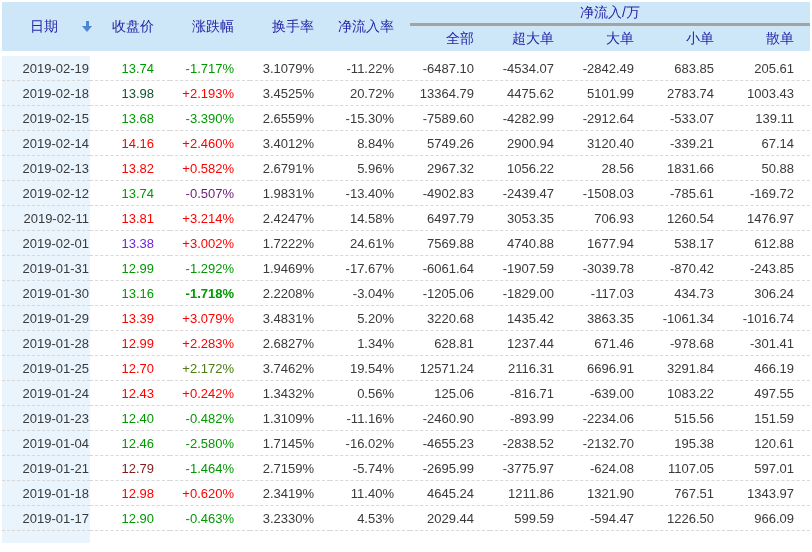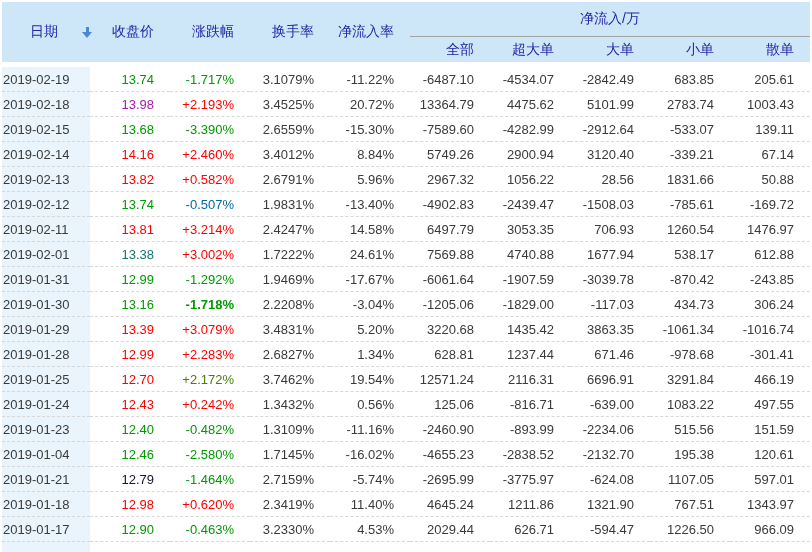--- a/index.html
+++ b/index.html
@@ -16,21 +16,21 @@
     font-family:"Liberation Sans","DejaVu Sans",sans-serif;
   }
   .wrap{ padding:2px 2px 0 2px; }
   table{ width:808px; table-layout:fixed; border-collapse:separate; border-spacing:0; }
   col{ width:80px; }
   col.c-date{ width:88px; }
   thead th{
     background:var(--hbg); color:var(--htext);
     font-weight:normal; font-size:14px; padding:0; vertical-align:middle;
   }
-  .h1 .group{ height:35px; text-align:center; border-bottom:1px solid #a3a3a3; }
+  .h1 .group{ height:24px; text-align:center; border-bottom:3px solid #a3a3a3; }
   .h2 th{ height:25px; }
   th.num{ text-align:right; padding-right:16px; }
   .th-date{ text-align:center; padding-left:28px; white-space:nowrap; }
   .gap th{ background:#ffffff; height:5px; }
   .sort-arrow{
     display:inline-block; width:11px; height:13px; margin-left:24px;
     position:relative; vertical-align:middle; cursor:pointer;
   }
   .sort-arrow::before{
     content:""; position:absolute; left:4px; top:1px; width:3px; height:6px; background:#4b87d6;
@@ -38,21 +38,21 @@
   .sort-arrow::after{
     content:""; position:absolute; left:0; top:6px; width:0; height:0;
     border-left:5.5px solid transparent; border-right:5.5px solid transparent;
     border-top:6px solid #4b87d6;
   }
   tbody td{
     height:25px; font-size:13px; color:#3a3a3a; background:#ffffff;
     border-bottom:1px dashed #d8d8d8; white-space:nowrap;
   }
   tbody td.num{ text-align:right; padding-right:16px; }
-  tbody td.c-date{ background:var(--datebg); text-align:left; }
+  tbody td.c-date{ background:var(--datebg); text-align:right; }
   tbody tr.filler td{ border-bottom:none; height:12px; }
 </style>
 </head>
 <body>
 
 <div class="wrap">
   <table>
     <colgroup>
       <col class="c-date">
         <col>
@@ -93,21 +93,21 @@
           <td class="num">3.1079%</td>
           <td class="num">-11.22%</td>
           <td class="num">-6487.10</td>
           <td class="num">-4534.07</td>
           <td class="num">-2842.49</td>
           <td class="num">683.85</td>
           <td class="num">205.61</td>
         </tr>
         <tr>
           <td class="c-date">2019-02-18</td>
-          <td class="num" style="color: #a21caf;">13.98</td>
+          <td class="num" style="color: #14532d;">13.98</td>
           <td class="num" style="color: rgb(255, 0, 0);">+2.193%</td>
           <td class="num">3.4525%</td>
           <td class="num">20.72%</td>
           <td class="num">13364.79</td>
           <td class="num">4475.62</td>
           <td class="num">5101.99</td>
           <td class="num">2783.74</td>
           <td class="num">1003.43</td>
         </tr>
         <tr>
@@ -142,21 +142,21 @@
           <td class="num">5.96%</td>
           <td class="num">2967.32</td>
           <td class="num">1056.22</td>
           <td class="num">28.56</td>
           <td class="num">1831.66</td>
           <td class="num">50.88</td>
         </tr>
         <tr>
           <td class="c-date">2019-02-12</td>
           <td class="num" style="color: rgb(0, 153, 0);">13.74</td>
-          <td class="num" style="color: #0369a1;">-0.507%</td>
+          <td class="num" style="color: #701a75;">-0.507%</td>
           <td class="num">1.9831%</td>
           <td class="num">-13.40%</td>
           <td class="num">-4902.83</td>
           <td class="num">-2439.47</td>
           <td class="num">-1508.03</td>
           <td class="num">-785.61</td>
           <td class="num">-169.72</td>
         </tr>
         <tr>
           <td class="c-date">2019-02-11</td>
@@ -165,21 +165,21 @@
           <td class="num">2.4247%</td>
           <td class="num">14.58%</td>
           <td class="num">6497.79</td>
           <td class="num">3053.35</td>
           <td class="num">706.93</td>
           <td class="num">1260.54</td>
           <td class="num">1476.97</td>
         </tr>
         <tr>
           <td class="c-date">2019-02-01</td>
-          <td class="num" style="color: #0f766e;">13.38</td>
+          <td class="num" style="color: #6d28d9;">13.38</td>
           <td class="num" style="color: rgb(255, 0, 0);">+3.002%</td>
           <td class="num">1.7222%</td>
           <td class="num">24.61%</td>
           <td class="num">7569.88</td>
           <td class="num">4740.88</td>
           <td class="num">1677.94</td>
           <td class="num">538.17</td>
           <td class="num">612.88</td>
         </tr>
         <tr>
@@ -273,21 +273,21 @@
           <td class="num">1.7145%</td>
           <td class="num">-16.02%</td>
           <td class="num">-4655.23</td>
           <td class="num">-2838.52</td>
           <td class="num">-2132.70</td>
           <td class="num">195.38</td>
           <td class="num">120.61</td>
         </tr>
         <tr>
           <td class="c-date">2019-01-21</td>
-          <td class="num" style="color: #0f172a; margin-top: 9px;">12.79</td>
+          <td class="num" style="color: #7f1d1d; margin-top: 9px;">12.79</td>
           <td class="num" style="color: rgb(0, 153, 0);">-1.464%</td>
           <td class="num">2.7159%</td>
           <td class="num">-5.74%</td>
           <td class="num">-2695.99</td>
           <td class="num">-3775.97</td>
           <td class="num">-624.08</td>
           <td class="num">1107.05</td>
           <td class="num">597.01</td>
         </tr>
         <tr>
@@ -302,21 +302,21 @@
           <td class="num">767.51</td>
           <td class="num">1343.97</td>
         </tr>
         <tr>
           <td class="c-date">2019-01-17</td>
           <td class="num" style="color: rgb(0, 153, 0);">12.90</td>
           <td class="num" style="color: rgb(0, 153, 0);">-0.463%</td>
           <td class="num">3.2330%</td>
           <td class="num">4.53%</td>
           <td class="num">2029.44</td>
-          <td class="num">626.71</td>
+          <td class="num">599.59</td>
           <td class="num">-594.47</td>
           <td class="num">1226.50</td>
           <td class="num">966.09</td>
         </tr>
         <tr class="filler">
           <td class="c-date"></td>
           <td class="num"></td>
           <td class="num"></td>
           <td class="num"></td>
           <td class="num"></td>

